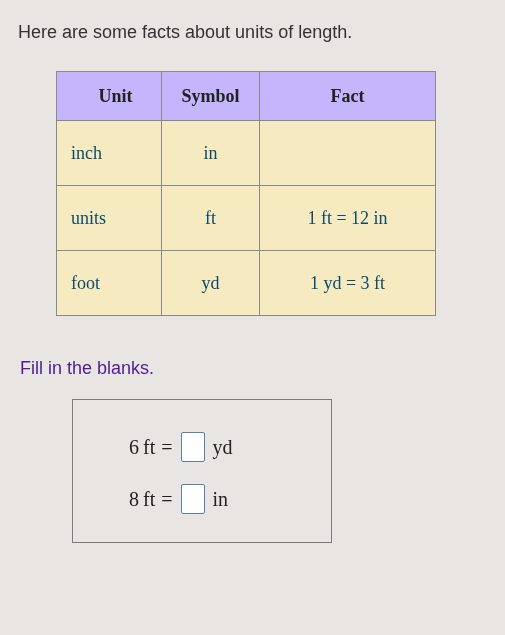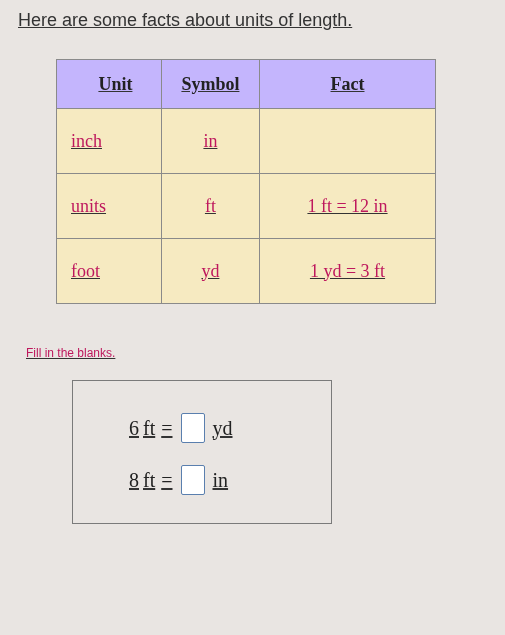--- a/index.html
+++ b/index.html
@@ -5,23 +5,22 @@
   html, body {
     margin: 0;
     padding: 0;
     width: 505px;
     height: 635px;
     background: #e9e5e2;
     font-family: Verdana, Geneva, sans-serif;
     color: #333;
   }
   .page {
-    padding: 10px 18px 18px 18px;
+    padding: 22px 18px 18px 18px;
     box-sizing: border-box;
-    text-decoration: underline;
   }
   .intro {
     font-size: 18px;
     color: #333;
     margin-bottom: 28px;
   }
   .tbl {
     margin-left: 38px;
     border-collapse: collapse;
     width: 380px;
@@ -36,32 +35,32 @@
     background: #c4b5fd;
     font-weight: bold;
     font-size: 18px;
     height: 46px;
     color: #222;
   }
   .tbl td {
     background: #f6eac1;
     font-size: 18px;
     height: 62px;
-    color: #be185d;
+    color: #0c4a6e;
   }
   .tbl .unit-cell { width: 90px; text-align: left; padding-left: 14px; }
   .tbl .sym-cell  { width: 96px; }
   .tbl .fact-cell { width: 176px; }
 
   .fill {
     margin-top: 42px;
-    font-size: 12px;
+    font-size: 18px;
     font-family: Verdana, Geneva, sans-serif;
-    color: #be185d;
-    margin-left: 8px;
+    color: #4c1d95;
+    margin-left: 2px;
   }
 
   .answer-box {
     margin-top: 20px;
     margin-left: 54px;
     width: 260px;
     border: 1px solid #7a7a7a;
     padding: 22px 20px 22px 20px;
     box-sizing: border-box;
     background: #e9e5e2;

